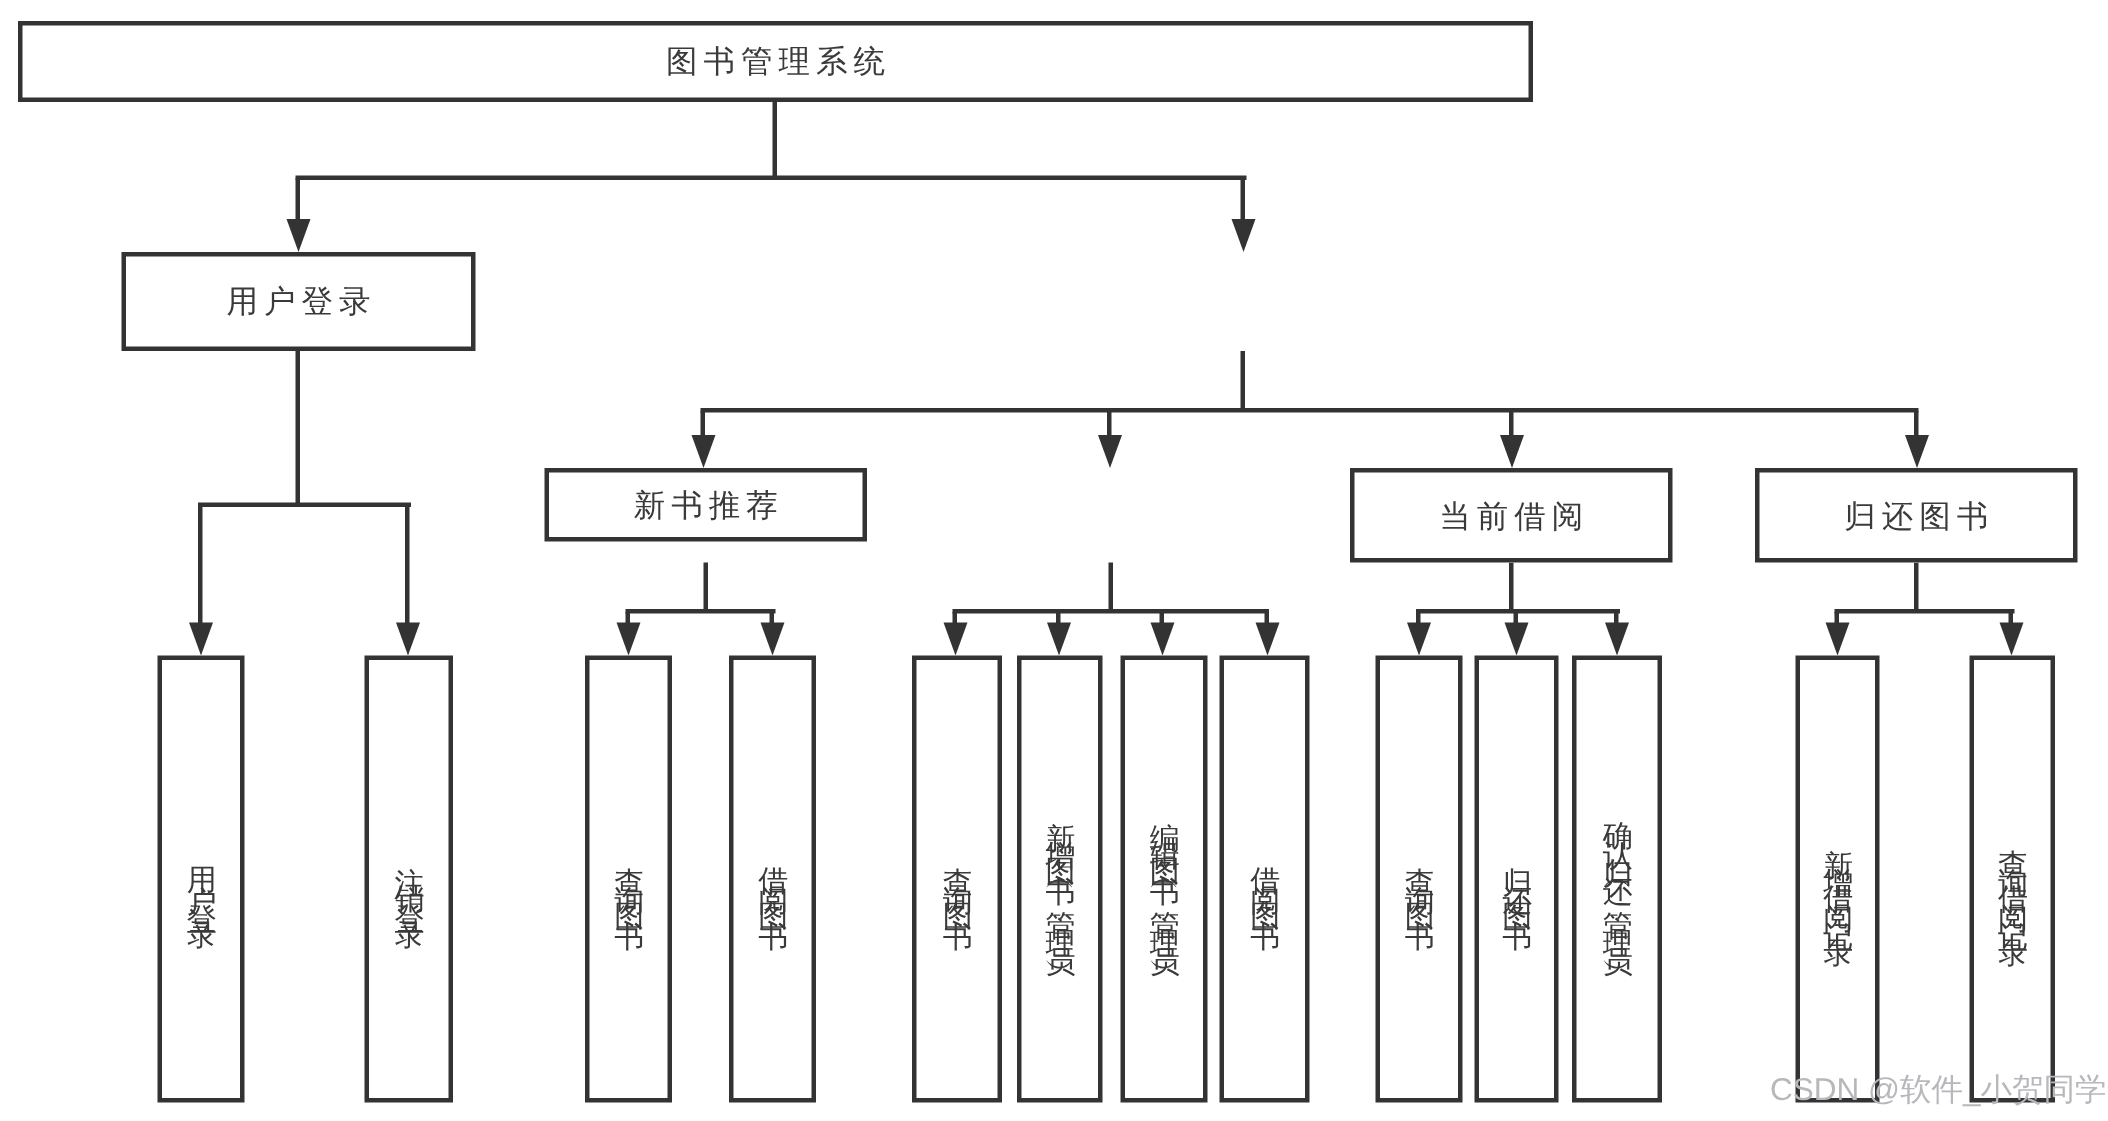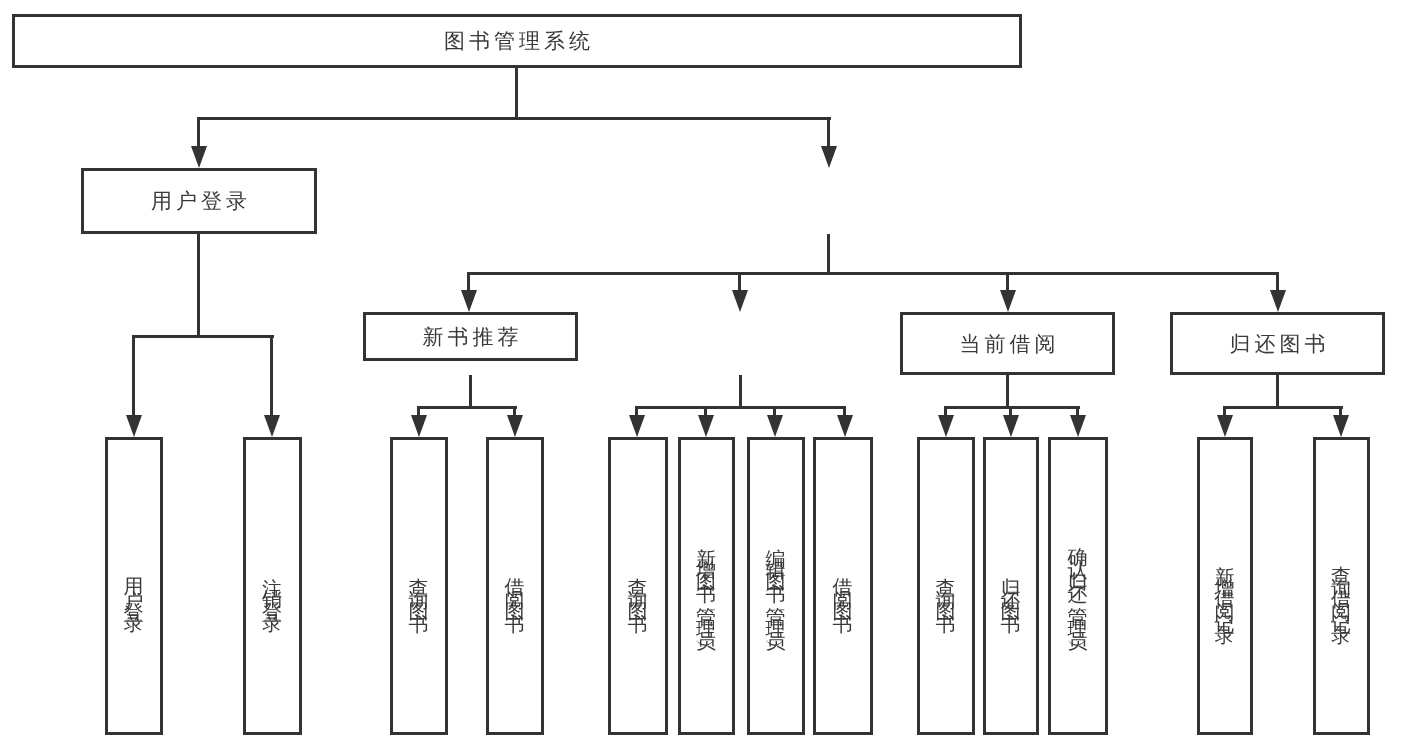--- a/index.html
+++ b/index.html
@@ -152,14 +152,15 @@
     <span class="vt">确认归还（管理员）</span>
   </div>
 
   <div class="box vbox" style="left:1197px;top:437px;width:56px;height:298px;">
     <span class="vt">新增借阅记录</span>
   </div>
   <div class="box vbox" style="left:1313px;top:437px;width:57px;height:298px;">
     <span class="vt">查询借阅记录</span>
   </div>
 
+  <div class="watermark">CSDN @软件_小贺同学</div>
 
 </div>
 
 </body></html>

